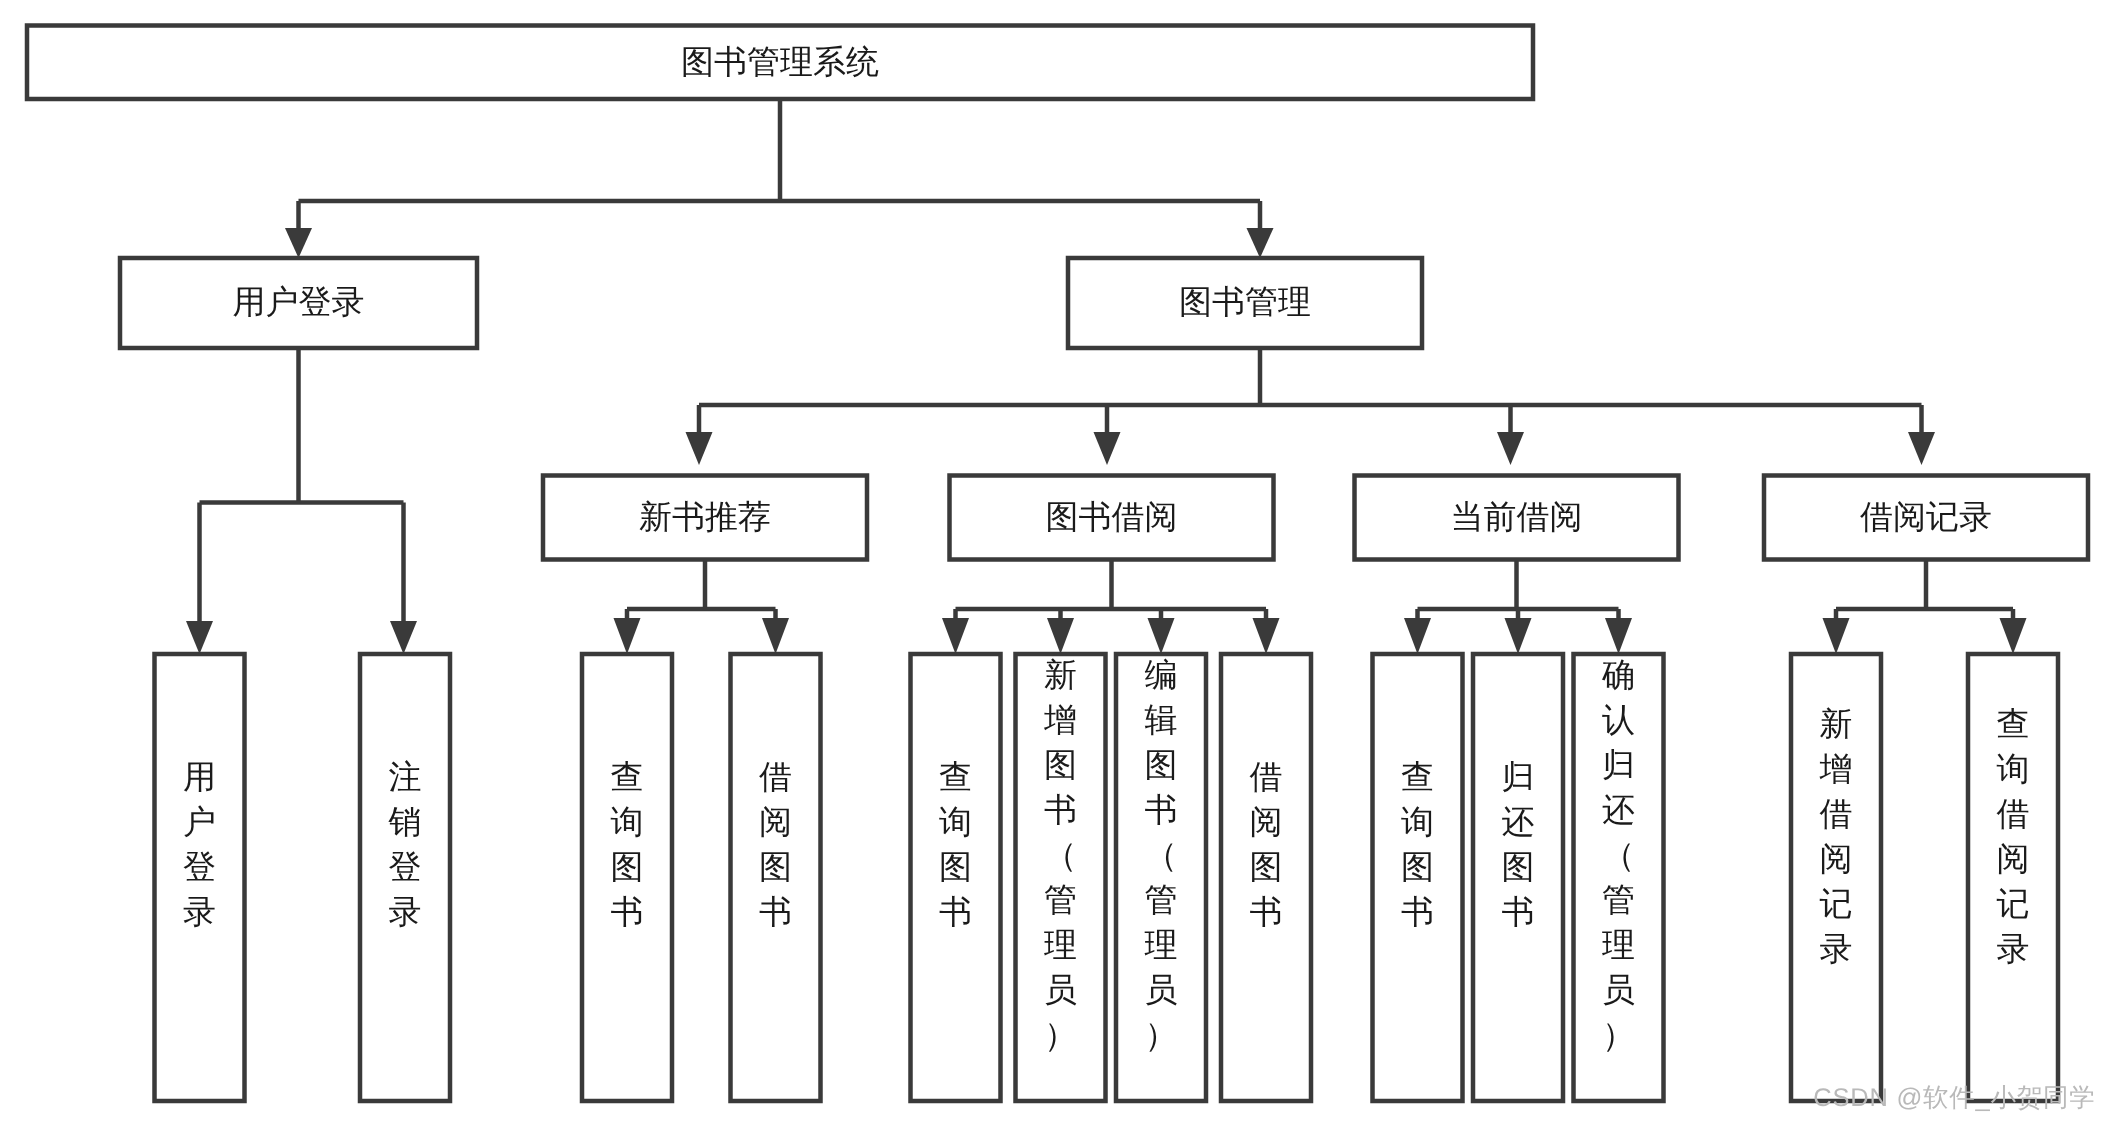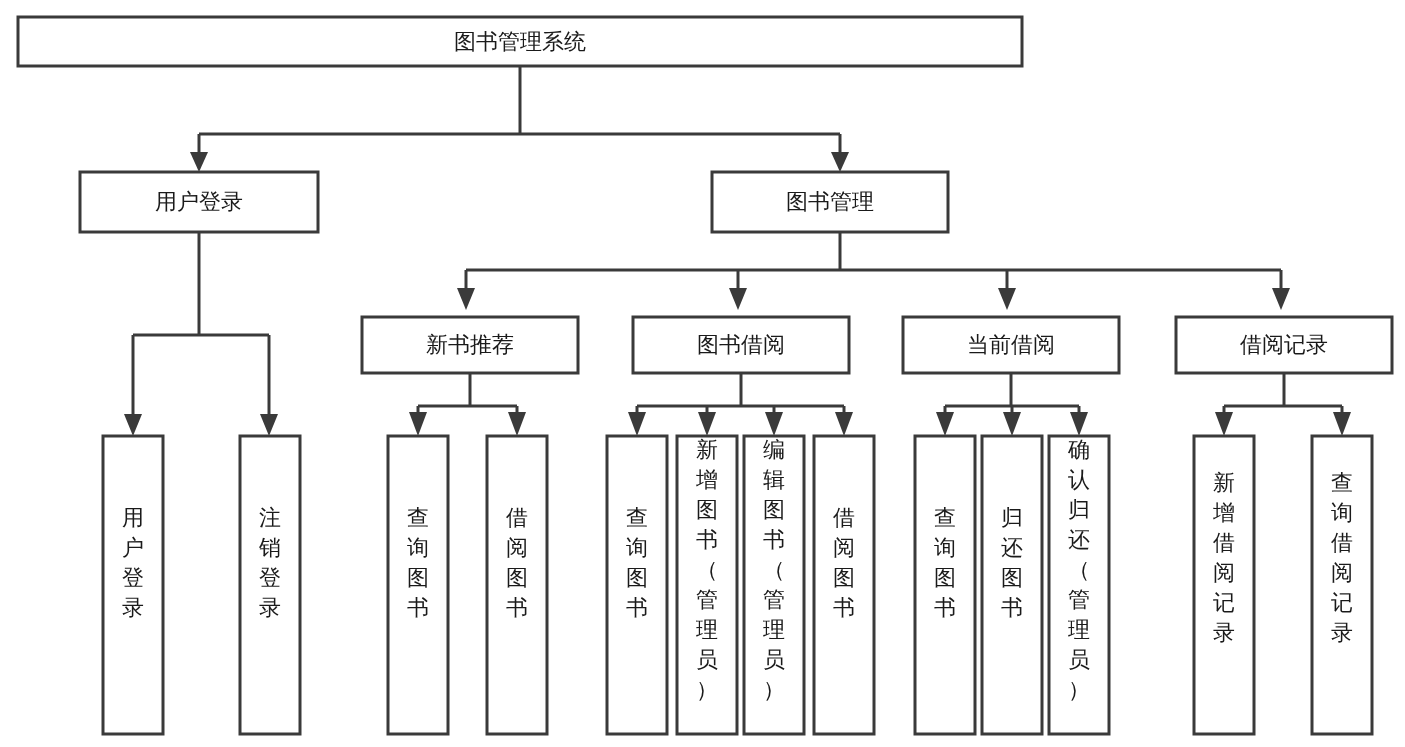--- a/index.html
+++ b/index.html
@@ -222,14 +222,15 @@
       <rect class="node-box" x="1194" y="436" width="60" height="298"></rect>
       <text class="node-label-v" x="1224" y="490"><tspan x="1224" dy="0">新</tspan><tspan x="1224" dy="30">增</tspan><tspan x="1224" dy="30">借</tspan><tspan x="1224" dy="30">阅</tspan><tspan x="1224" dy="30">记</tspan><tspan x="1224" dy="30">录</tspan></text>
     </g>
     <g>
       <rect class="node-box" x="1312" y="436" width="60" height="298"></rect>
       <text class="node-label-v" x="1342" y="490"><tspan x="1342" dy="0">查</tspan><tspan x="1342" dy="30">询</tspan><tspan x="1342" dy="30">借</tspan><tspan x="1342" dy="30">阅</tspan><tspan x="1342" dy="30">记</tspan><tspan x="1342" dy="30">录</tspan></text>
     </g>
 
   </svg>
 
+  <div class="watermark-text">CSDN @软件_小贺同学</div>
 
 </div>
 
 </body></html>

